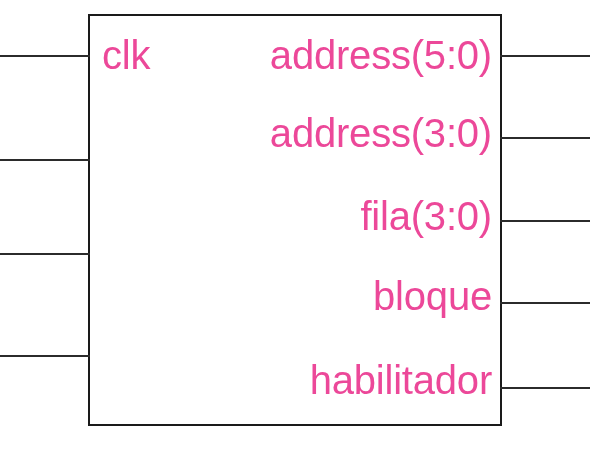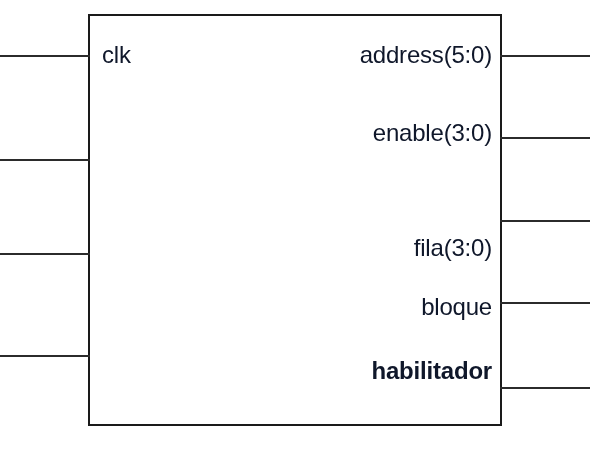--- a/index.html
+++ b/index.html
@@ -35,23 +35,23 @@
     height: 0;
     border-top: 2px solid #2b2b2b;
   }
   .wire-in  { left: 0px;   width: 90px; }
   .wire-out { left: 500px; width: 90px; }
 
   
   .pin-label {
     position: absolute;
     font-family: "Liberation Sans", sans-serif;
-    font-size: 24px;
+    font-size: 40px;
     line-height: 30px;
-    color: #0f172a;
+    color: #ec4899;
     white-space: nowrap;
     letter-spacing: -0.2px;
   }
   .pin-label-in  { left: 102px; text-align: left; }
   .pin-label-out { right: 110px; text-align: center; }
 </style>
 </head>
 <body>
 
 <div id="canvas">
@@ -64,24 +64,24 @@
   <div class="wire wire-in" style="top:159px;"></div>
 
   <div class="wire wire-in" style="top:253px;"></div>
 
   <div class="wire wire-in" style="top:355px;"></div>
 
   <div class="wire wire-out" style="top:55px;"></div>
   <div class="pin-label pin-label-out" style="top:40px;">address(5:0)</div>
 
   <div class="wire wire-out" style="top:137px;"></div>
-  <div class="pin-label pin-label-out" style="top:118px;">enable(3:0)</div>
+  <div class="pin-label pin-label-out" style="top:118px;">address(3:0)</div>
 
   <div class="wire wire-out" style="top:220px;"></div>
-  <div class="pin-label pin-label-out" style="top:201px;margin-top:32px;">fila(3:0)</div>
+  <div class="pin-label pin-label-out" style="top:201px;">fila(3:0)</div>
 
   <div class="wire wire-out" style="top:302px;"></div>
-  <div class="pin-label pin-label-out" style="top:292px;margin-left:23px;">bloque</div>
+  <div class="pin-label pin-label-out" style="top:281px;margin-left:23px;">bloque</div>
 
   <div class="wire wire-out" style="top:387px;"></div>
-  <div class="pin-label pin-label-out" style="top:356px;font-weight:bold;">habilitador</div>
+  <div class="pin-label pin-label-out" style="top:365px;">habilitador</div>
 
 </div>
 
 </body></html>

